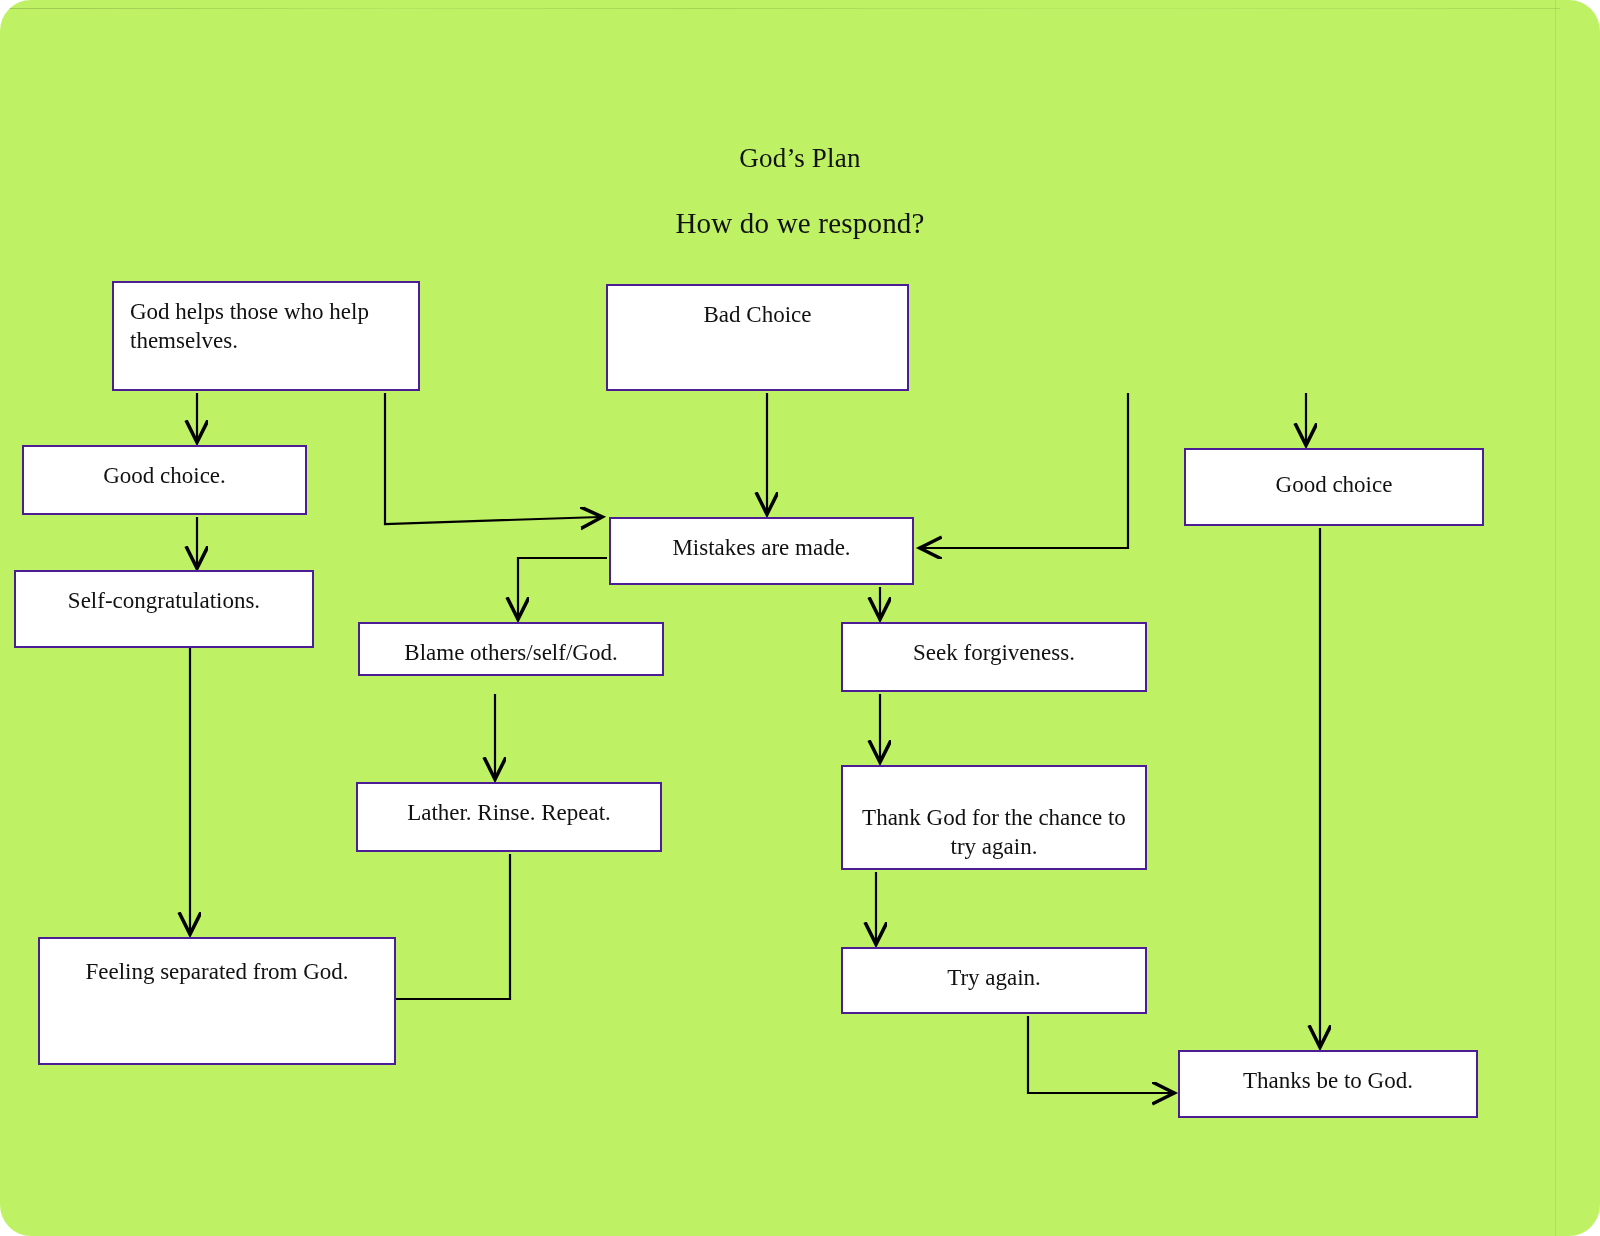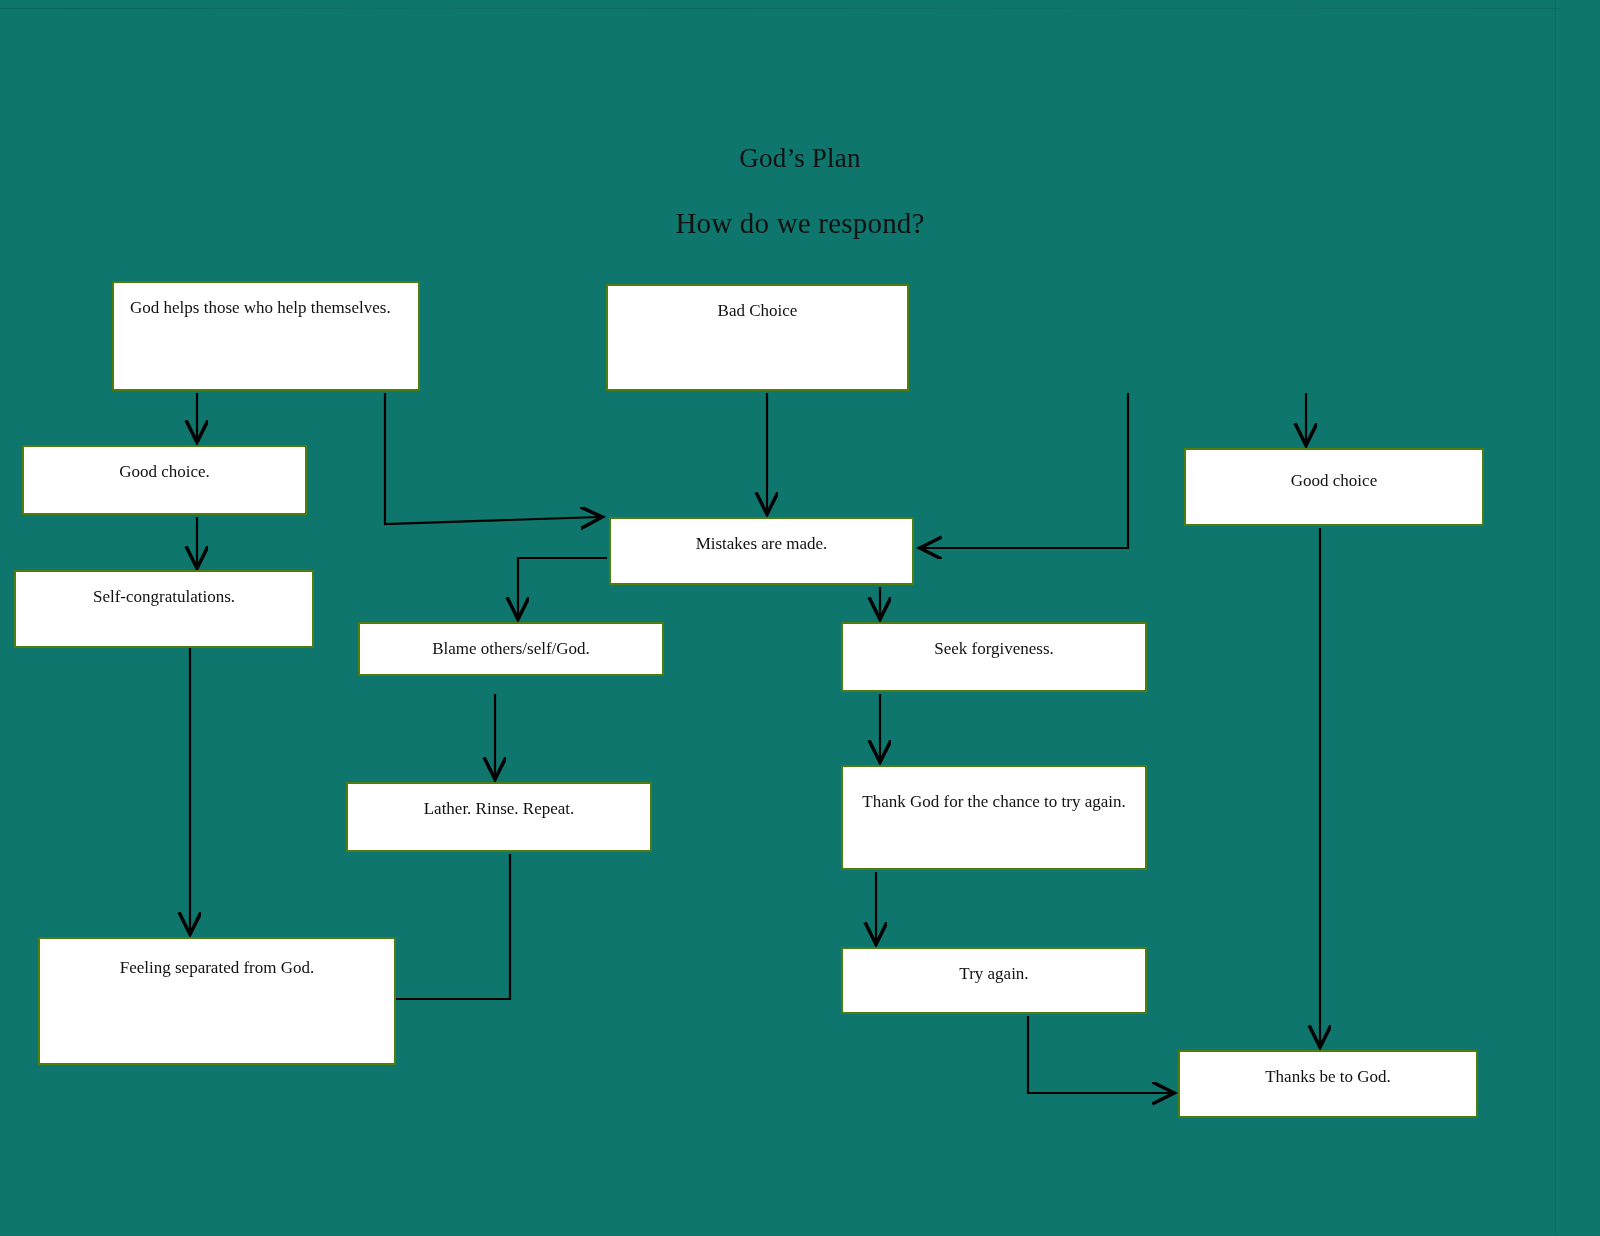--- a/index.html
+++ b/index.html
@@ -4,24 +4,25 @@
 <style>
   html, body {
     margin: 0;
     padding: 0;
     background: #ffffff;
   }
   #page {
     position: relative;
     width: 1600px;
     height: 1236px;
-    background: #0f766e;
+    background: #bef264;
     font-family: "Liberation Serif", "DejaVu Serif", serif;
     color: #111111;
     overflow: hidden;
+    border-radius: 31px;
   }
   
   .scan-line {
     position: absolute;
     left: 0;
     top: 8px;
     width: 1560px;
     height: 1px;
     background: linear-gradient(to right, rgba(0,0,0,0.18), rgba(0,0,0,0.05) 25%, rgba(0,0,0,0.12) 45%, rgba(0,0,0,0.03) 70%, rgba(0,0,0,0.10));
   }
@@ -41,23 +42,23 @@
     text-align: center;
     font-size: 27px;
     letter-spacing: 0.2px;
   }
   #title-main { top: 143px; }
   #title-sub  { top: 207px; font-size: 29px; }
 
   .node {
     position: absolute;
     box-sizing: border-box;
-    border: 2px solid #4d7c0f;
+    border: 2px solid #4c1d95;
     background: #ffffff;
-    font-size: 17px;
+    font-size: 23px;
     line-height: 1.28;
     padding: 14px 16px;
   }
   .node .label { display: block; }
   .n-center { text-align: center; }
   .n-left   { text-align: left; }
 
   svg.wires {
     position: absolute;
     left: 0; top: 0;
@@ -137,34 +138,34 @@
   </div>
 
   <div class="node n-center" style="left:609px; top:517px; width:305px; height:68px;">
     <span class="label">Mistakes are made.</span>
   </div>
 
   <div class="node n-center" style="left:358px; top:622px; width:306px; height:54px;">
     <span class="label">Blame others/self/God.</span>
   </div>
 
-  <div class="node n-center" style="left:346px; top:782px; width:306px; height:70px;">
+  <div class="node n-center" style="left:356px; top:782px; width:306px; height:70px;">
     <span class="label">Lather. Rinse. Repeat.</span>
   </div>
 
 
   <div class="node n-center" style="left:1184px; top:448px; width:300px; height:78px; padding-top:20px;">
     <span class="label">Good choice</span>
   </div>
 
   <div class="node n-center" style="left:841px; top:622px; width:306px; height:70px;">
     <span class="label">Seek forgiveness.</span>
   </div>
 
-  <div class="node n-center" style="left:841px; top:765px; width:306px; height:105px; padding-top:24px;">
+  <div class="node n-center" style="left:841px; top:765px; width:306px; height:105px; padding-top:36px;">
     <span class="label">Thank God for the chance to try again.</span>
   </div>
 
   <div class="node n-center" style="left:841px; top:947px; width:306px; height:67px;">
     <span class="label">Try again.</span>
   </div>
 
   <div class="node n-center" style="left:1178px; top:1050px; width:300px; height:68px;">
     <span class="label">Thanks be to God.</span>
   </div>

